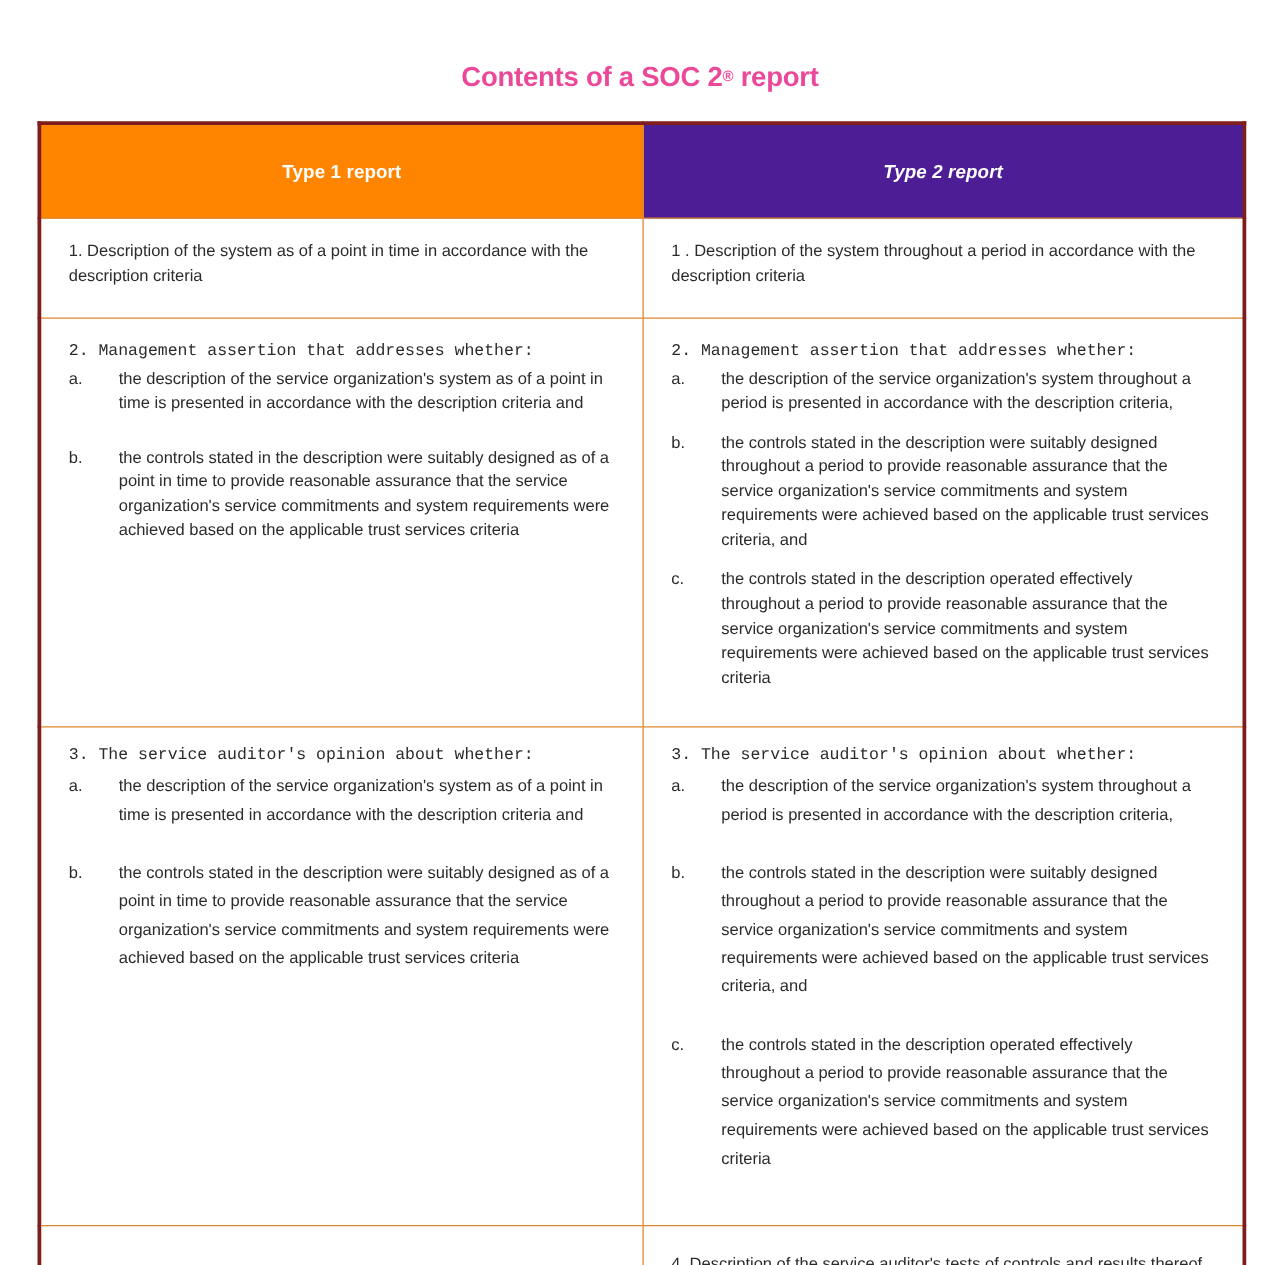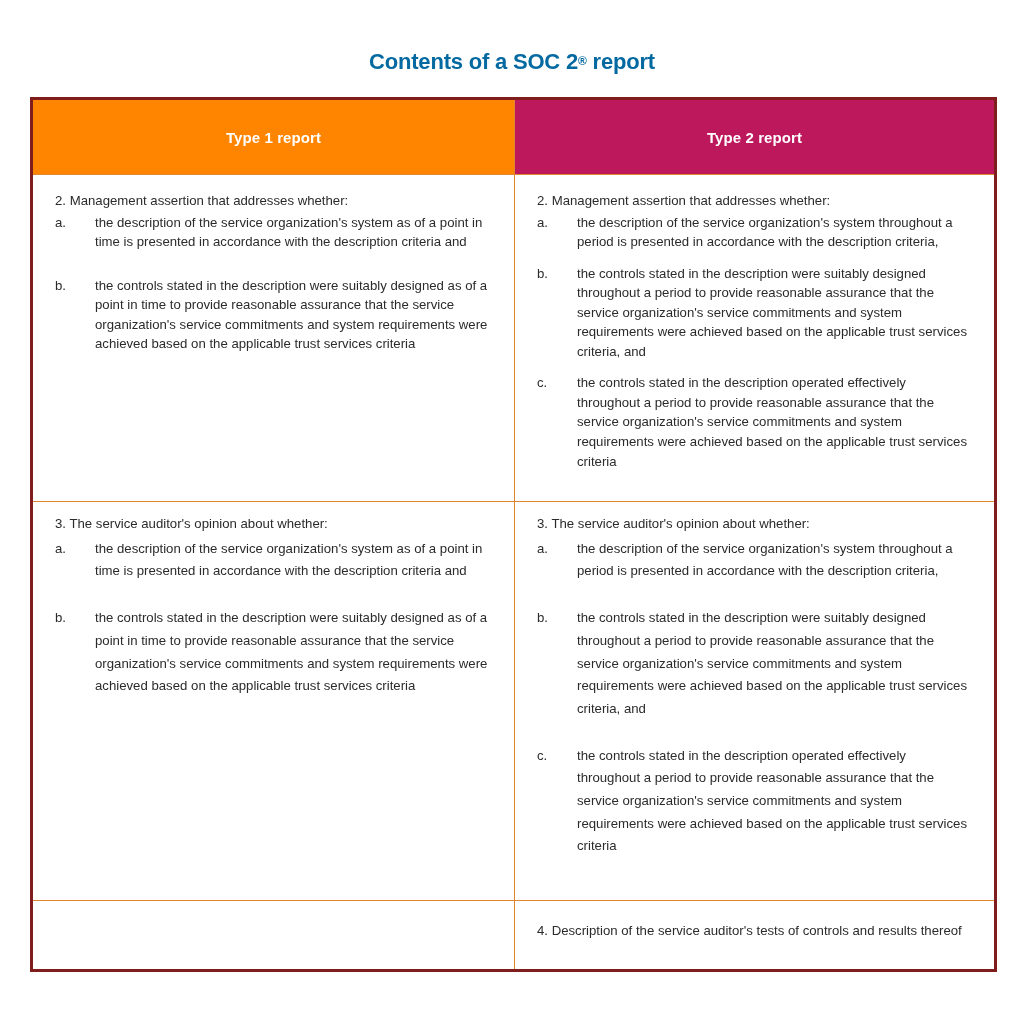--- a/index.html
+++ b/index.html
@@ -20,21 +20,21 @@
     width: 1024px;
     height: 1012px;
     background: #ffffff;
     box-sizing: border-box;
   }
 
   .page-title {
     text-align: center;
     font-size: 22px;
     font-weight: bold;
-    color: #0369a1;
+    color: #ec4899;
     letter-spacing: -0.2px;
     padding-top: 34px;
     padding-bottom: 0;
     line-height: 1.2;
   }
   .page-title .reg {
     font-size: 12px;
     vertical-align: 4px;
     font-weight: bold;
   }
@@ -59,37 +59,37 @@
     height: 72px;
     color: #ffffff;
     font-size: 15px;
     font-weight: bold;
     text-align: center;
     vertical-align: middle;
     border: 1px solid #E0862E;
     letter-spacing: 0.1px;
   }
   th.hdr-1 { background: #FF8500; }
-  th.hdr-2 { background: #be185d; }
+  th.hdr-2 { background: #4c1d95; font-style: italic; }
 
   td.cell {
     border: 1px solid #E0862E;
     vertical-align: top;
     padding: 16px 22px 18px 22px;
     font-size: 13.2px;
     line-height: 1.48;
     color: #2b2b2b;
     background: #ffffff;
   }
   td.cell.loose { line-height: 1.72; padding-top: 11px; }
 
   .lead {
     margin: 0 0 6px 0;
   }
-  .lead.tight { margin-bottom: 2px; }
+  .lead.tight { margin-bottom: 2px; font-family: Liberation Mono, monospace; }
 
   ol.sublist {
     list-style: none;
     margin: 0;
     padding: 0;
   }
   ol.sublist li {
     display: flex;
     margin: 0 0 16px 0;
   }
@@ -128,20 +128,28 @@
           <col class="c2">
         </colgroup>
       <thead>
         <tr>
           <th class="hdr hdr-1">Type 1 report</th>
           <th class="hdr hdr-2">Type 2 report</th>
         </tr>
       </thead>
       <tbody>
 
+        <tr class="row-1">
+          <td class="cell">
+            <p class="lead">1. Description of the system as of a point in time in accordance with the description criteria</p>
+          </td>
+          <td class="cell">
+            <p class="lead">1 . Description of the system throughout a period in accordance with the description criteria</p>
+          </td>
+        </tr>
 
         <tr>
           <td class="cell">
             <p class="lead tight">2. Management assertion that addresses whether:</p>
             <ol class="sublist gap-lg">
               <li>
                 <span class="marker">a.</span>
                 <span class="sub-text">the description of the service organization's system as of a point in time is presented in accordance with the description criteria and</span>
               </li>
               <li>

